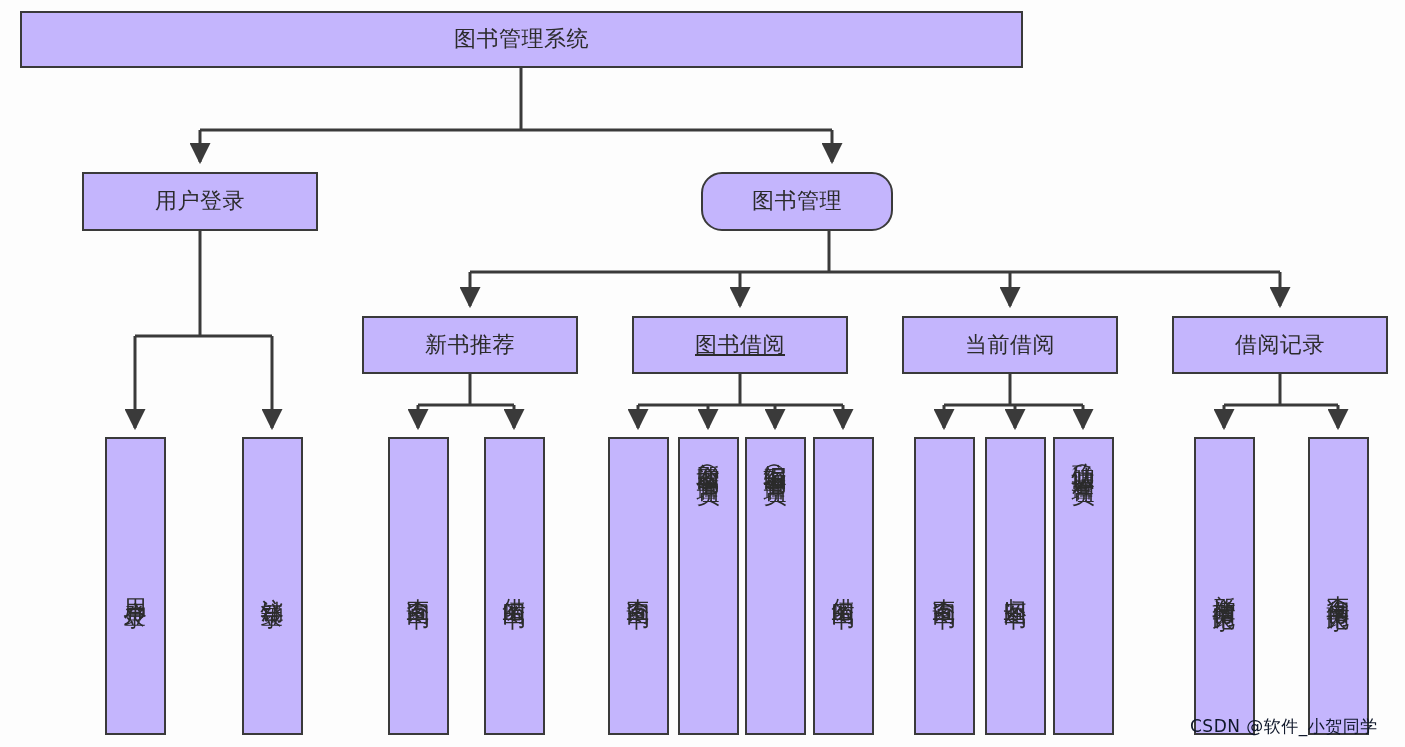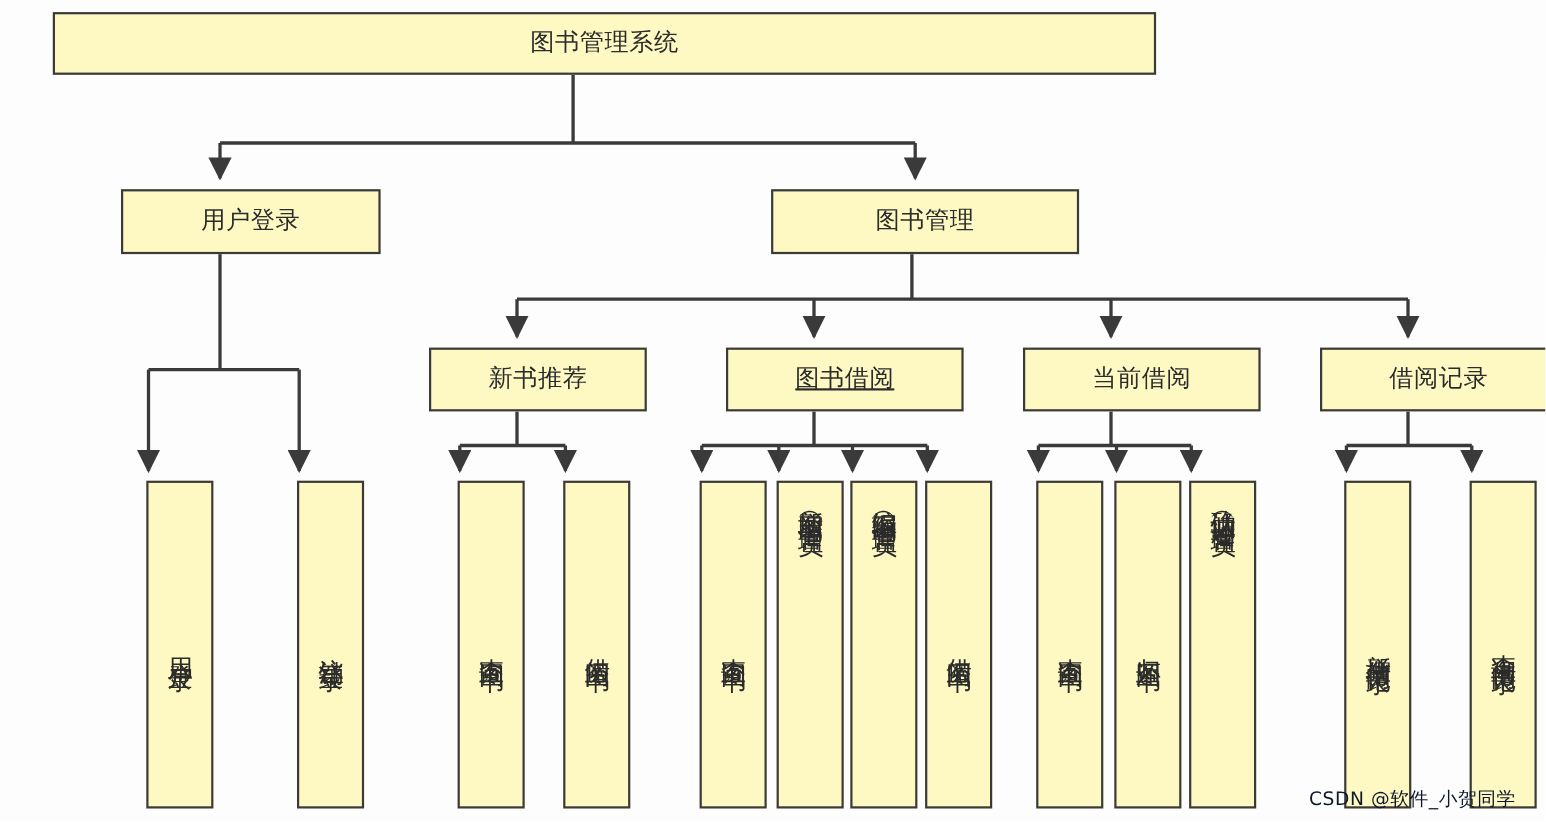--- a/index.html
+++ b/index.html
@@ -20,26 +20,25 @@
     left: 0;
     top: 0;
     width: 1405px;
     height: 747px;
     pointer-events: none;
   }
   .node {
     position: absolute;
     box-sizing: border-box;
     border: 2.5px solid #3a3a3a;
-    background: #fef9c3;
+    background: #c4b5fd;
     display: flex;
     align-items: center;
     justify-content: center;
     color: #2b2b2b;
-    margin-left: 28px;
   }
   .node.h {
     font-size: 22px;
     line-height: 1.1;
     letter-spacing: 0.5px;
   }
   .node.v {
     align-items: flex-start;
     justify-content: center;
     padding-top: 6px;
@@ -123,25 +122,25 @@
     </g>
   </svg>
 
   <div class="node h" style="left:20px; top:11px; width:1003px; height:57px;">
     <span>图书管理系统</span>
   </div>
 
   <div class="node h" style="left:82px; top:172px; width:236px; height:59px;">
     <span>用户登录</span>
   </div>
-  <div class="node h" style="left:673px; top:172px; width:280px; height:59px;">
+  <div class="node h" style="left:701px; top:172px; width:192px; height:59px;border-radius:21px;">
     <span>图书管理</span>
   </div>
 
-  <div class="node h" style="left:362px; top:316px; width:198px; height:58px;">
+  <div class="node h" style="left:362px; top:316px; width:216px; height:58px;">
     <span>新书推荐</span>
   </div>
   <div class="node h" style="left:632px; top:316px; width:216px; height:58px;text-decoration:underline;">
     <span>图书借阅</span>
   </div>
   <div class="node h" style="left:902px; top:316px; width:216px; height:58px;">
     <span>当前借阅</span>
   </div>
   <div class="node h" style="left:1172px; top:316px; width:216px; height:58px;">
     <span>借阅记录</span>

